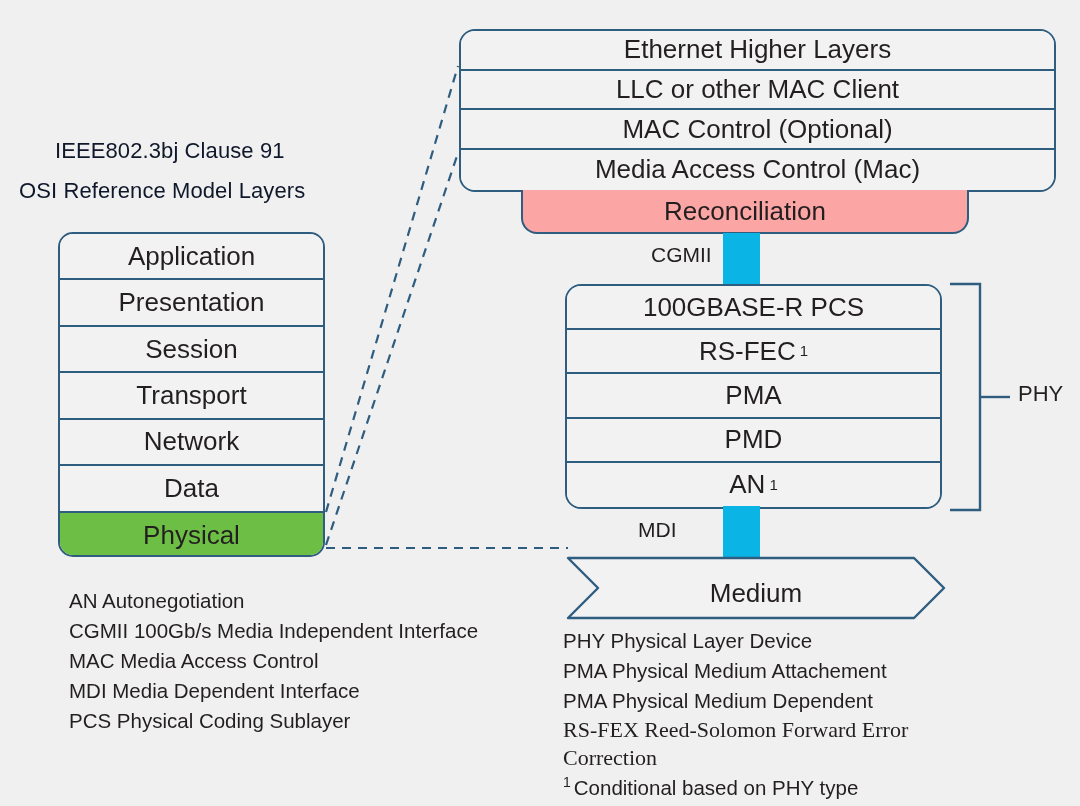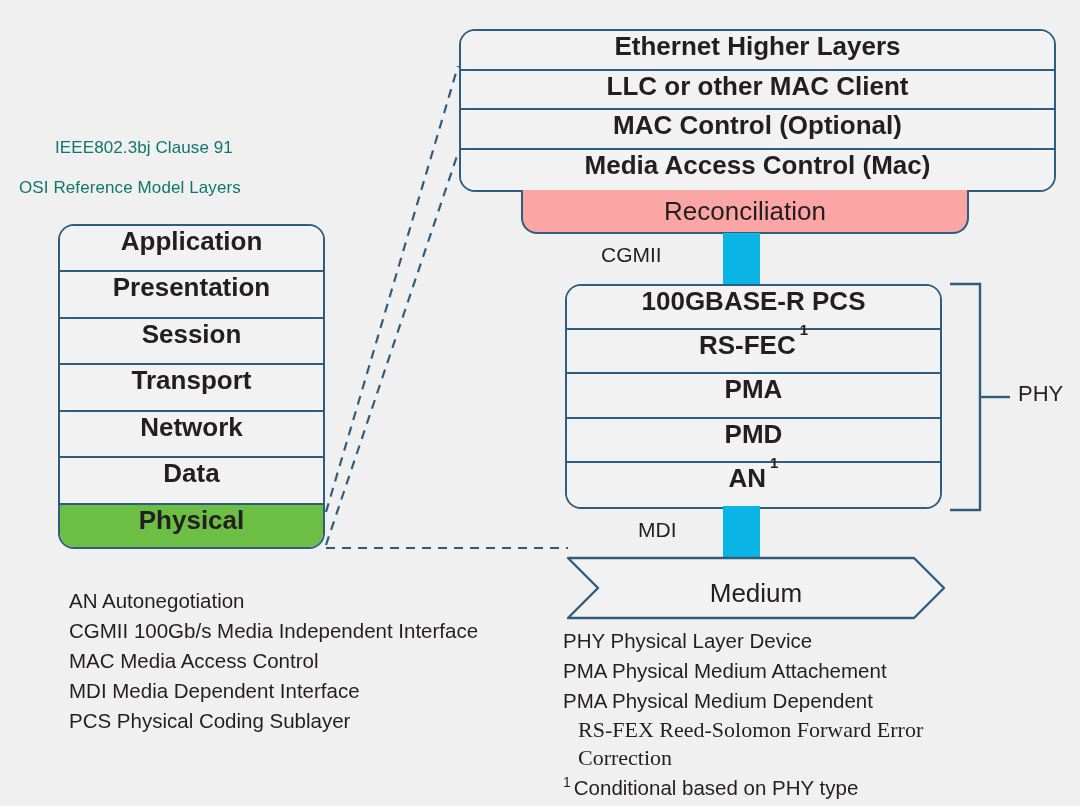--- a/index.html
+++ b/index.html
@@ -13,59 +13,58 @@
     height: 806px;
     background: #f0f0f0;
     font-family: "Liberation Sans", sans-serif;
     color: #231f20;
     overflow: hidden;
   }
 
   
   .hdr {
     position: absolute;
-    font-size: 17px;
-    color: #0f766e;
+    font-size: 22px;
+    color: #0f172a;
     white-space: nowrap;
     letter-spacing: .1px;
   }
 
   
   .stack {
     position: absolute;
     box-sizing: border-box;
     border: 2.4px solid #2f5d80;
     border-radius: 16px;
     background: #f2f2f2;
     overflow: hidden;
   }
   .stack .row {
     box-sizing: border-box;
     display: flex;
-    align-items: flex-start;
+    align-items: center;
     justify-content: center;
     border-bottom: 2.1px solid #2f5d80;
     font-size: 26px;
     color: #231f20;
     white-space: nowrap;
     background: #f2f2f2;
-    font-weight: bold;
   }
   .stack .row:last-child { border-bottom: none; }
   .stack .row.green { background: #6dbe45; }
 
   .sup {
     font-size: 15px;
     vertical-align: super;
     margin-left: 4px;
     line-height: 0;
   }
 
   
-  #osi-stack { left: 58px; top: 224px; width: 267px; height: 325px; }
+  #osi-stack { left: 58px; top: 232px; width: 267px; height: 325px; border-radius: 15px; }
   #osi-stack .row { height: 46.43px; }
 
   
   #upper-stack { left: 459px; top: 29px; width: 597px; height: 163px; }
   #upper-stack .row { height: 39.7px; }
 
   
   #reconciliation-box {
     position: absolute;
     left: 521px; top: 190px;
@@ -95,21 +94,21 @@
   #cgmii-bar { left: 723px; top: 233px; width: 37px; height: 54px; }
   #mdi-bar   { left: 723px; top: 506px; width: 37px; height: 56px; }
 
   
   .iface-label {
     position: absolute;
     font-size: 21px;
     color: #231f20;
     white-space: nowrap;
   }
-  #cgmii-label { left: 601px; top: 243px; text-align: right; }
+  #cgmii-label { left: 651px; top: 243px; text-align: right; }
   #mdi-label   { left: 638px; top: 518px; }
 
   
   #medium-shape { position: absolute; left: 566px; top: 556px; width: 380px; height: 64px; }
   #medium-label {
     position: absolute;
     left: 566px; top: 556px;
     width: 380px; height: 74px;
     display: flex;
     align-items: center;
@@ -144,21 +143,20 @@
     line-height: 30px;
     color: #231f20;
   }
   #legend-left  { left: 69px;  top: 586px; width: 420px; }
   #legend-right { left: 563px; top: 626px; width: 430px; }
   .legend .line { white-space: normal; }
   .legend .line.serif {
     font-family: "Liberation Serif", serif;
     font-size: 22px;
     line-height: 28px;
-    margin-left: 15px;
   }
   .legend .line.cond { margin-top: 1px; }
   .legend .line.cond .sup { font-size: 14px; margin-left: 0; margin-right: 3px; }
 </style>
 </head>
 <body>
 
 <div id="canvas">
 
   <div class="hdr" style="left:55px; top:138px;">IEEE802.3bj Clause 91</div>

